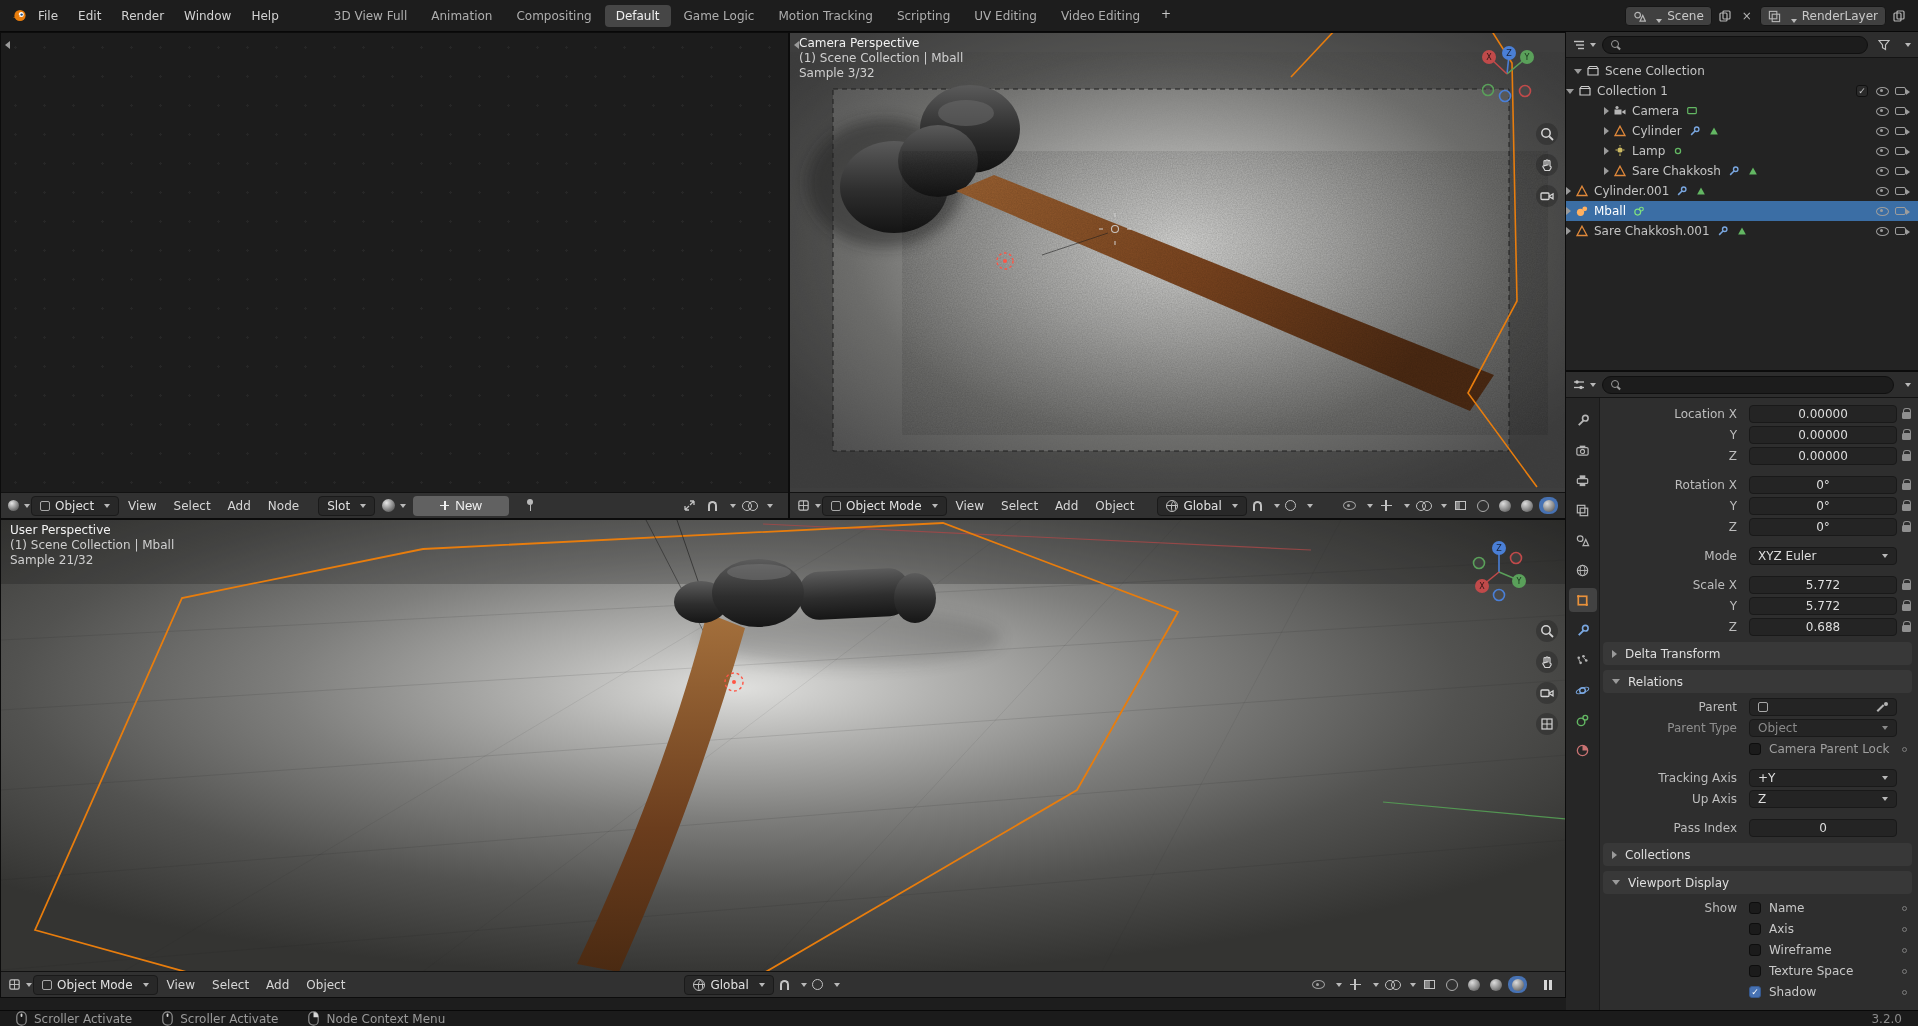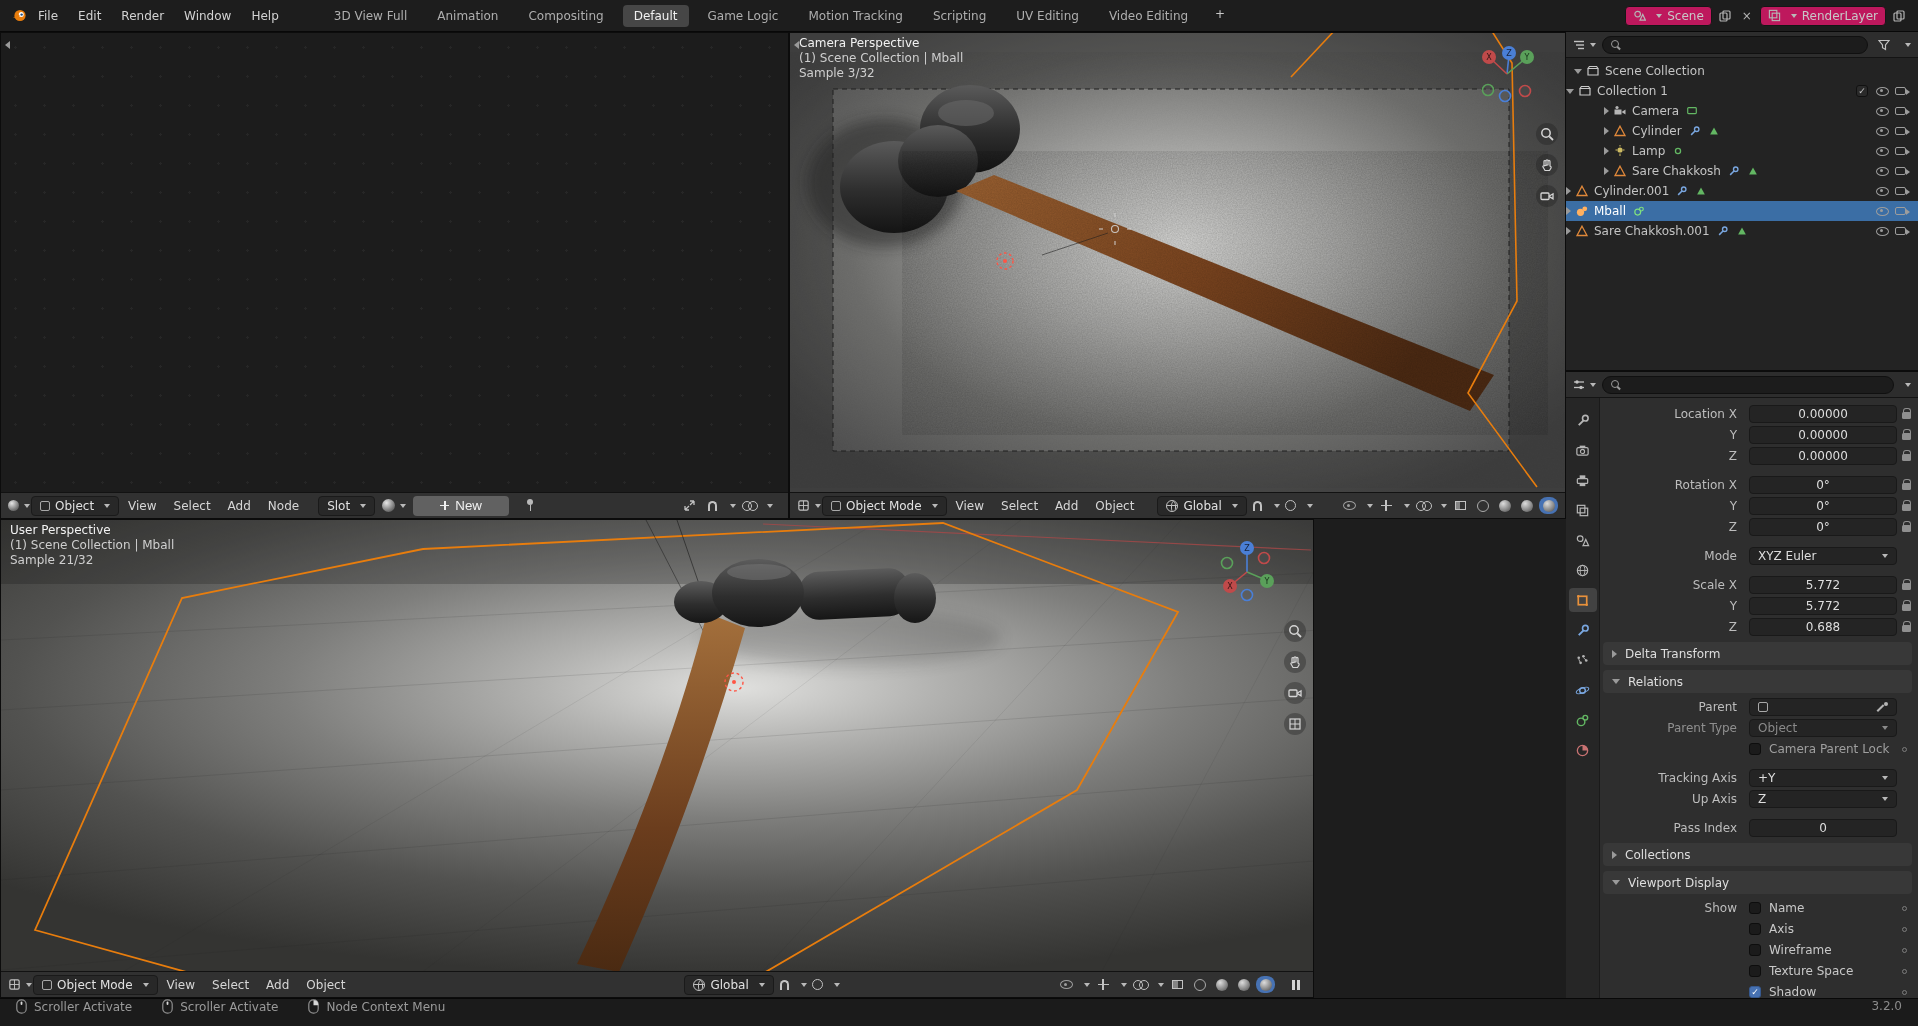--- a/index.html
+++ b/index.html
@@ -45,33 +45,33 @@
 .pin-ic{display:inline-block;position:relative;width:10px;height:13px}
 .pin-ic::before{content:"";position:absolute;left:2px;top:0;width:6px;height:6px;border-radius:50%;background:#b9b9b9}
 .pin-ic::after{content:"";position:absolute;left:4.5px;top:6px;width:1.4px;height:6px;background:#b9b9b9}
 .plus-ic{position:relative;display:inline-block;width:9px;height:9px}
 .plus-ic::before{content:"";position:absolute;left:3.8px;top:0;width:1.6px;height:9px;background:#f0f0f0}
 .plus-ic::after{content:"";position:absolute;top:3.8px;left:0;height:1.6px;width:9px;background:#f0f0f0}
 
 
 .topbar{position:absolute;left:0;top:0;width:1918px;height:32px;background:#1d1d1d;border-bottom:1px solid #080808;display:flex;align-items:center;padding:0 10px;z-index:5}
 .menu-item{padding:4px 10px;border-radius:4px;color:#d2d2d2;flex:none}
-.ws-tabs{display:flex;margin-left:34px;gap:8px}
+.ws-tabs{display:flex;margin-left:34px;gap:2px}
 .ws-tab{padding:4px 11px;border-radius:4px;color:#aeaeae;white-space:nowrap}
 .ws-tab.active{background:#464646;color:#f0f0f0}
 .ws-add{padding:2px 8px;color:#c8c8c8}
 .topbar-right{margin-left:auto;display:flex;align-items:center;gap:4px}
-.id-block{display:flex;align-items:center;gap:5px;background:#be185d;border:1px solid #161616;border-radius:4px;padding:2px 7px}
+.id-block{display:flex;align-items:flex-end;gap:5px;background:#404040;border:1px solid #161616;border-radius:4px;padding:2px 7px}
 .mini-btn{display:flex;align-items:center;justify-content:center;width:18px;height:18px;color:#b5b5b5}
 
 
 .editor{position:absolute;background:#2b2b2b;border:1px solid #0c0c0c}
 .shader-editor{left:0;top:32px;width:789px;height:487px}
 .camera-vp{left:789px;top:32px;width:777px;height:487px}
-.user-vp{left:0;top:519px;width:1314px;height:479px}
+.user-vp{left:0;top:519px;width:1566px;height:479px}
 .editor-header{position:absolute;left:0;right:0;bottom:0;height:26px;background:#313131;border-top:1px solid #121212;display:flex;align-items:center;padding:0 7px;gap:1px;z-index:3}
 .hdr-menu{padding:3px 8px;color:#d6d6d6;border-radius:3px;flex:none}
 .dd{display:flex;align-items:center;background:#282828;border:1px solid #1a1a1a;border-radius:4px;padding:2px 8px;color:#e0e0e0;gap:5px;flex:none;white-space:nowrap}
 .icon-btn{display:flex;align-items:center;justify-content:center;min-width:20px;height:20px;flex:none}
 .hdr-right{margin-left:auto;display:flex;align-items:center;gap:3px}
 .btn-new{display:flex;align-items:center;justify-content:center;gap:6px;background:#616161;color:#f2f2f2;border-radius:4px;height:20px;width:96px;flex:none}
 .shader-canvas{position:absolute;left:0;right:0;top:0;bottom:26px;background:#1c1c1c;background-image:radial-gradient(rgba(225,225,225,.05) 1px,transparent 1.2px);background-size:29px 29px}
 .vp-canvas{position:absolute;left:0;right:0;top:0;bottom:26px;overflow:hidden;background:#3a3a3a}
 .vp-overlay{position:absolute;left:9px;top:3px;line-height:15px;z-index:2;pointer-events:none}
 .vp-overlay .l1{color:#f2f2f2}
@@ -111,21 +111,21 @@
 .gapd{height:8px}
 .panel-hdr{display:flex;align-items:center;gap:8px;height:23px;background:#383838;border-radius:4px;margin:5px 6px 4px 2px;padding:0 9px;color:#dedede}
 .sublabel{margin-left:8px;color:#9f9f9f;white-space:nowrap}
 .sublabel.lit{color:#c8c8c8}
 .dropper{display:inline-block;width:11px;height:11px;position:relative}
 .dropper::before{content:"";position:absolute;left:1px;bottom:1px;width:9px;height:2px;background:#b5b5b5;transform:rotate(-45deg);transform-origin:left bottom}
 .dropper::after{content:"";position:absolute;right:0;top:0;width:4px;height:4px;border-radius:50%;background:#b5b5b5}
 .objchip{width:10px;height:10px;border:1.3px solid #a8a8a8;border-radius:2px;margin-right:6px}
 
 
-.statusbar{position:absolute;left:0;bottom:0;width:1918px;height:28px;background:#1b1b1b;border-top:1px solid #080808;display:flex;align-items:flex-start;gap:30px;padding:0 16px;color:#9a9a9a;z-index:5}
+.statusbar{position:absolute;left:0;bottom:0;width:1918px;height:16px;background:#1b1b1b;border-top:1px solid #080808;display:flex;align-items:center;gap:30px;padding:0 16px;color:#9a9a9a;z-index:5}
 .hint{display:flex;align-items:center;gap:7px}
 .version{margin-left:auto;color:#8b8b8b}
 </style>
 </head>
 <body>
 
 <div class="app">
 
   <div class="topbar">
     <span class="mini-btn">

